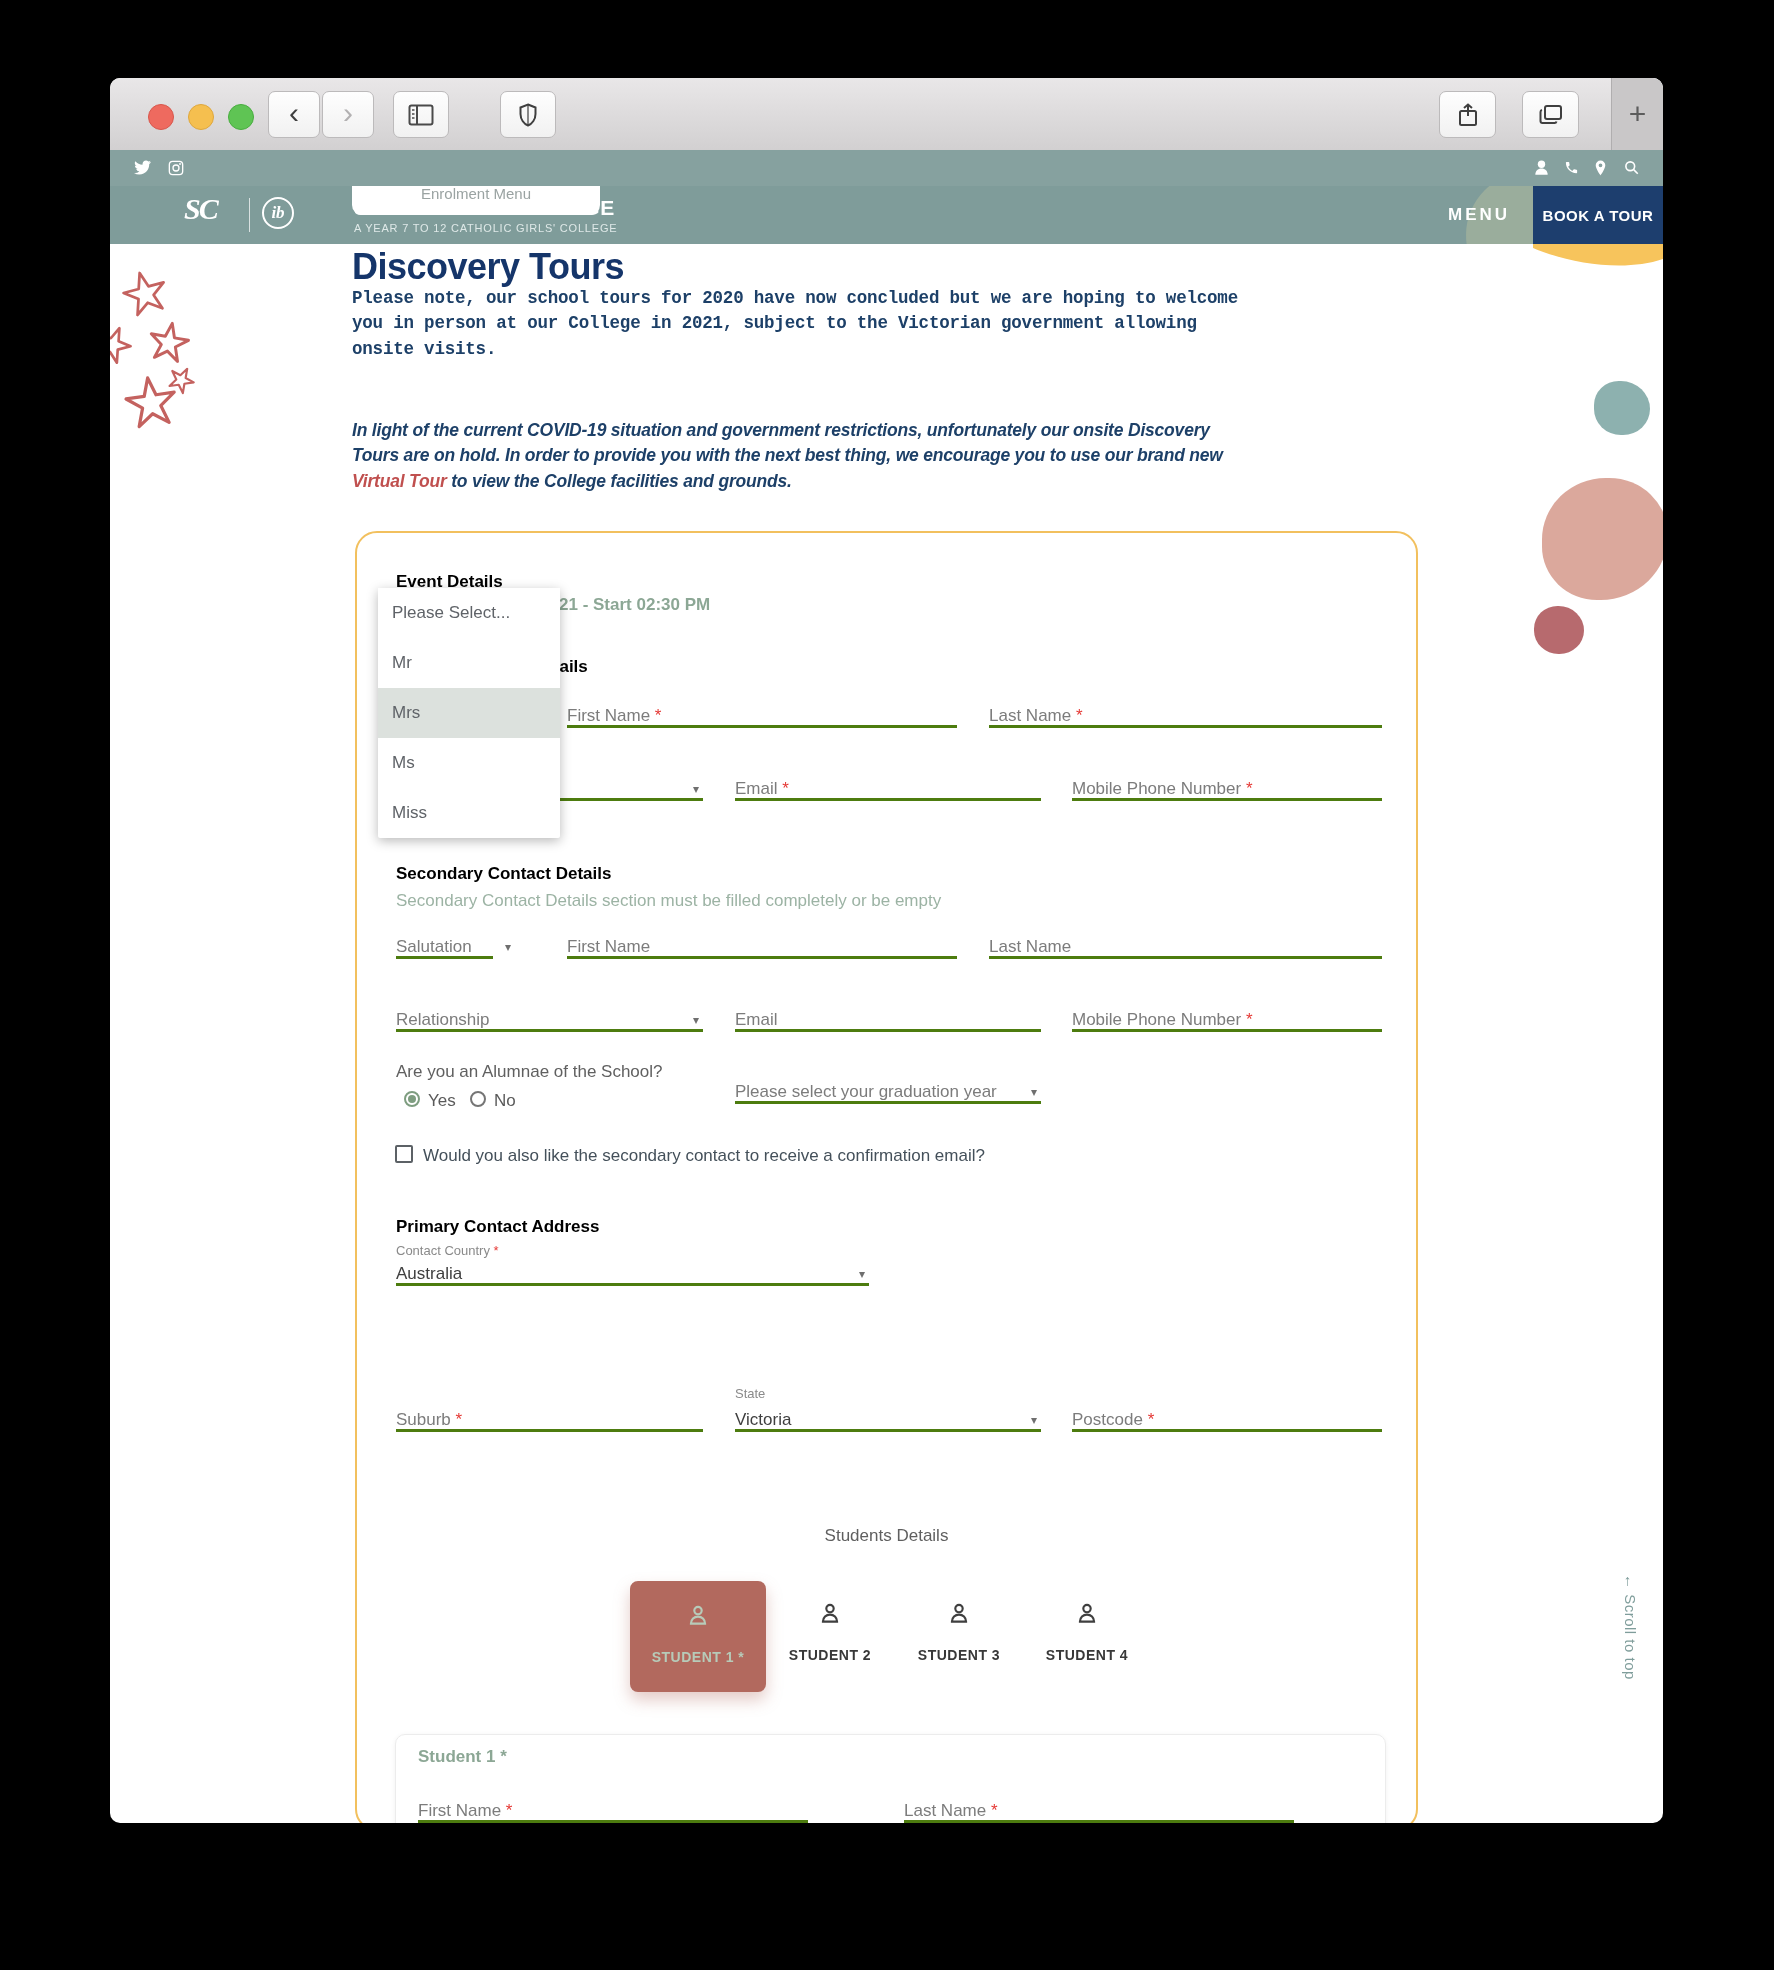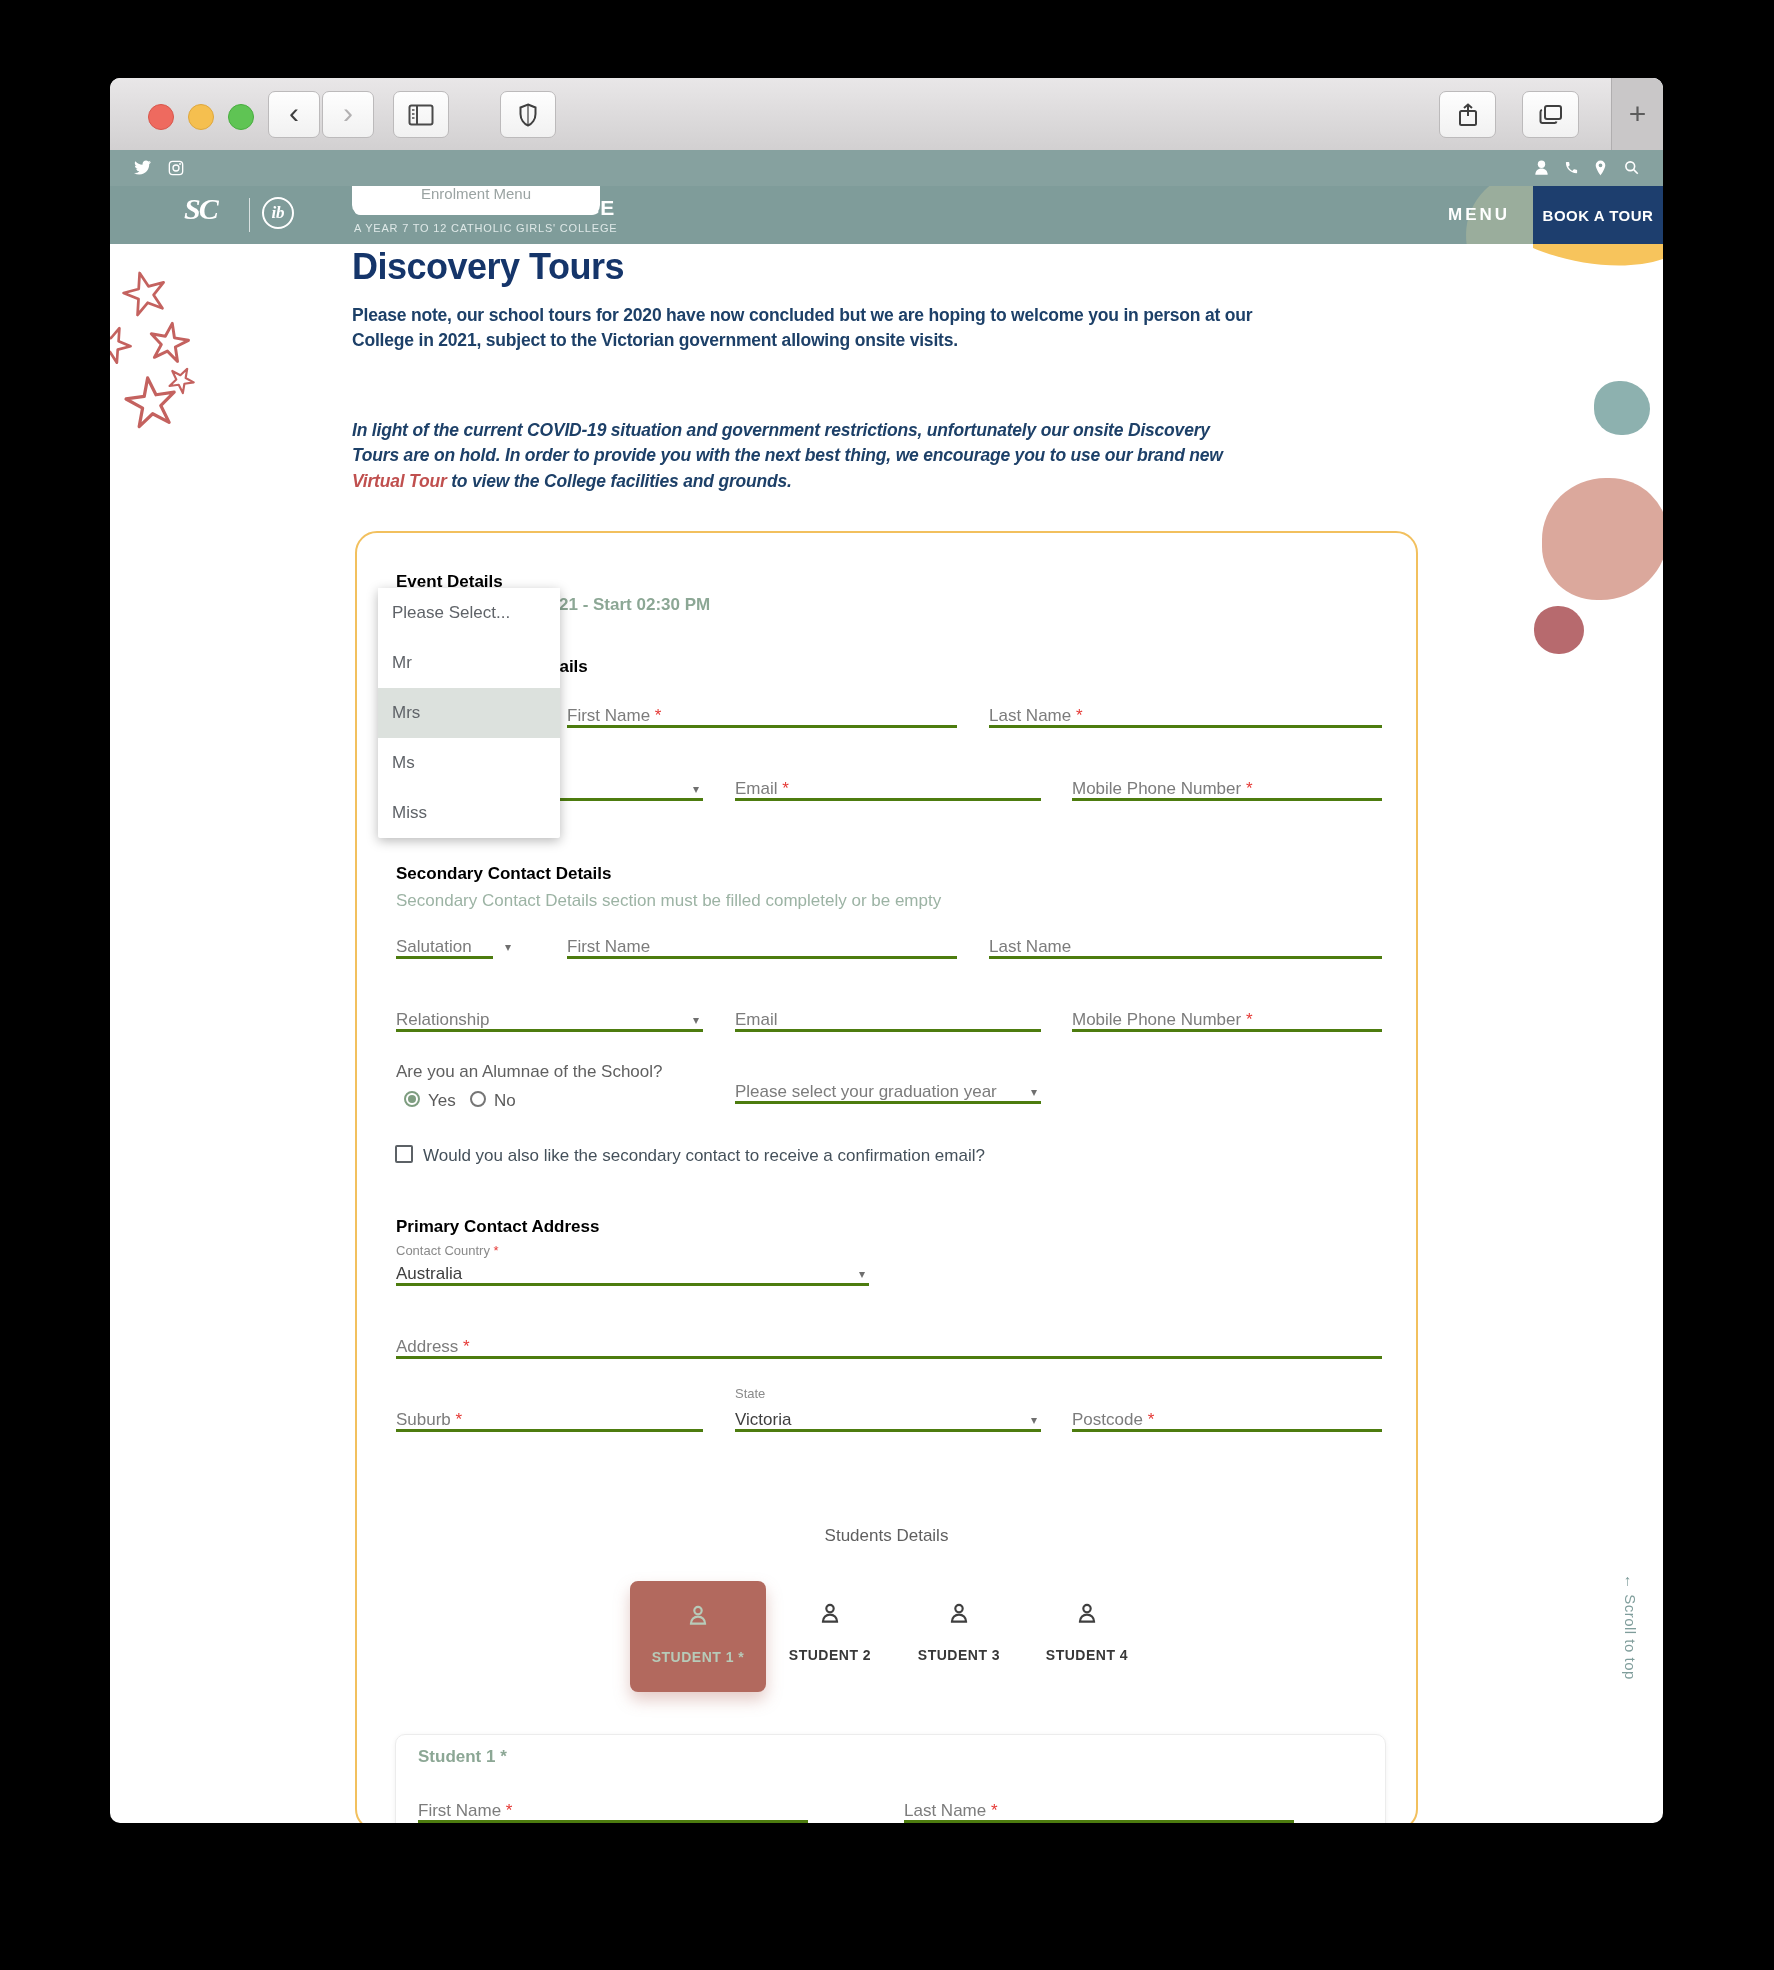--- a/index.html
+++ b/index.html
@@ -231,21 +231,21 @@
   </svg>
   <svg class="star" style="left:14px;top:297px;transform:rotate(-8deg);" width="54" height="54" viewBox="0 0 100 100">
     <polygon points="50,5 61,38 95,38 67,59 78,92 50,72 22,92 33,59 5,38 39,38" fill="none" stroke="#c4625f" stroke-width="6" stroke-linejoin="round"></polygon>
   </svg>
 
   <div class="scrolltop">
     <span>←</span>&nbsp;<span>Scroll to top</span>
   </div>
 
   <div class="h1">Discovery Tours</div>
-  <div class="para" style="top:225px;">Please note, our school tours for 2020 have now concluded but we are hoping to welcome you in person at our College in 2021, subject to the Victorian government allowing onsite visits.</div>
+  <div class="para" style="top:208px;font-family:Liberation Mono, monospace;">Please note, our school tours for 2020 have now concluded but we are hoping to welcome you in person at our College in 2021, subject to the Victorian government allowing onsite visits.</div>
   <div class="para it" style="top:340px;"><span>In light of the current COVID-19 situation and government restrictions, unfortunately our onsite Discovery Tours are on hold. In order to provide you with the next best thing, we encourage you to use our brand new </span><span class="vtlink">Virtual Tour</span><span> to view the College facilities and grounds.</span></div>
 
   <div class="card">
 
     <div class="sect" style="left:39px;top:39px;">Event Details</div>
     <div class="evtitle" style="left:202px;top:62px;">21 - Start 02:30 PM</div>
 
     <div class="sect" style="left:39px;top:124px;">Primary Contact Details</div>
 
     <div class="field" style="left:39px;top:173px;width:151px;">
@@ -314,24 +314,20 @@
 
     <div class="sect" style="left:39px;top:684px;">Primary Contact Address</div>
     <div class="minilab" style="left:39px;top:710px;">
       <span>Contact Country</span>
       <span class="req">*</span></div>
     <div class="field" style="left:39px;top:731px;width:473px;">
       <span class="val">Australia</span>
       <span class="caret">▾</span>
     </div>
 
-    <div class="field" style="left:39px;top:804px;width:986px;">
-      <span class="lab"><span>Address</span>
-        <span class="req">*</span></span>
-    </div>
 
     <div class="minilab" style="left:378px;top:853px;">State</div>
     <div class="field" style="left:39px;top:877px;width:307px;">
       <span class="lab"><span>Suburb</span>
         <span class="req">*</span></span>
     </div>
     <div class="field" style="left:378px;top:877px;width:306px;">
       <span class="val">Victoria</span>
       <span class="caret">▾</span>
     </div>

